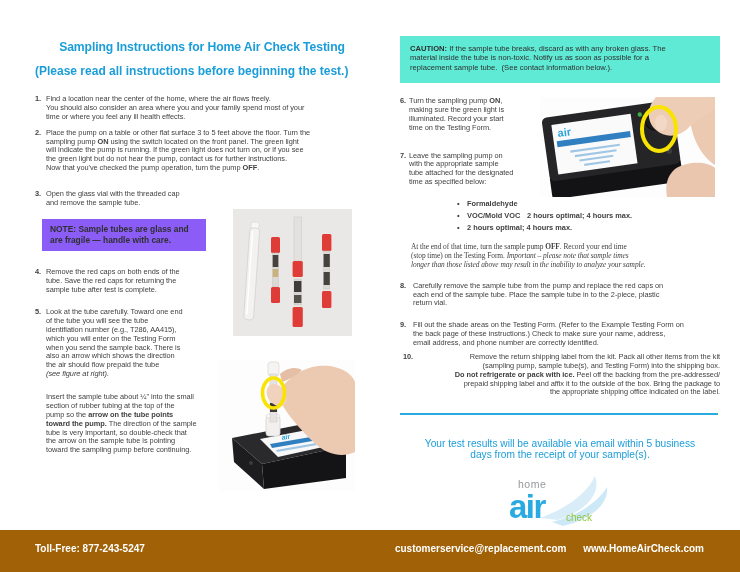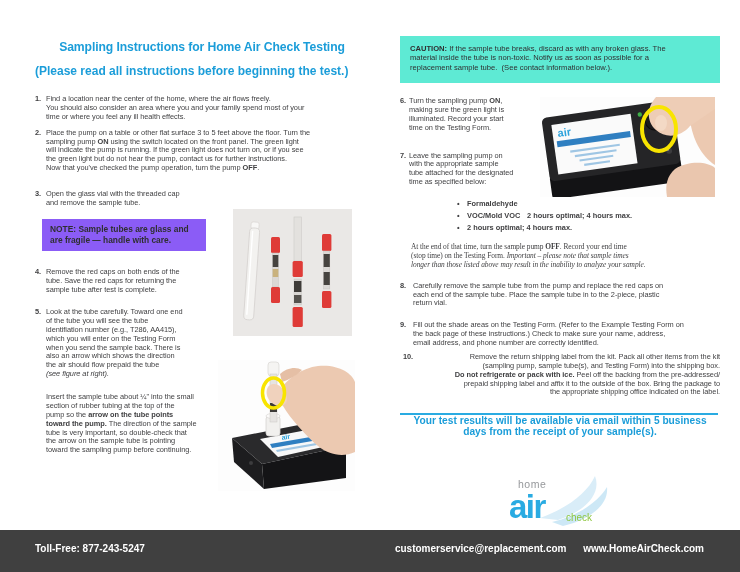--- a/index.html
+++ b/index.html
@@ -41,35 +41,35 @@
   .bullet-row { display:flex; padding-left:57px; font-size:7.4px; line-height:12px; font-weight:bold; }
   .bullet-row .glyph { width:10px; }
   .bullet-row .lbl   { width:60px; }
   .bullet-row .time  { flex:1; }
 
   .right-step .num { width:13px; }
   .s67 .num { width:9px; }
 
   .divider { margin-top:16px; height:2px; background:#29abe2; width:318px; }
   .results-note {
-    margin-top:0; color:#1b9dd9; font-weight:bold; font-size:10.2px;
+    margin-top:23px; color:#1b9dd9; font-weight:normal; font-size:10.2px;
     line-height:1.08; text-align:center; white-space:pre;
   }
 
   
   .photo { position:absolute; }
   #tubes-photo     { left:233px; top:209px; }
   #pump-photo      { left:540px; top:97px;  }
   #pump-tube-photo { left:218px; top:360px; }
   #brand-logo      { left:482px; top:476px; }
 
   
   .footer {
     position:absolute; left:0; top:530px; width:740px; height:42px;
-    background:#404040; color:#ffffff; font-weight:bold; font-size:10px;
+    background:#a16207; color:#ffffff; font-weight:bold; font-size:10px;
     display:flex; align-items:flex-start; justify-content:space-between;
     padding:13px 36px 0 35px;
   }
   .footer .right-group span { margin-left:14px; }
 </style>
 </head>
 <body>
 
 <div class="page">
 

